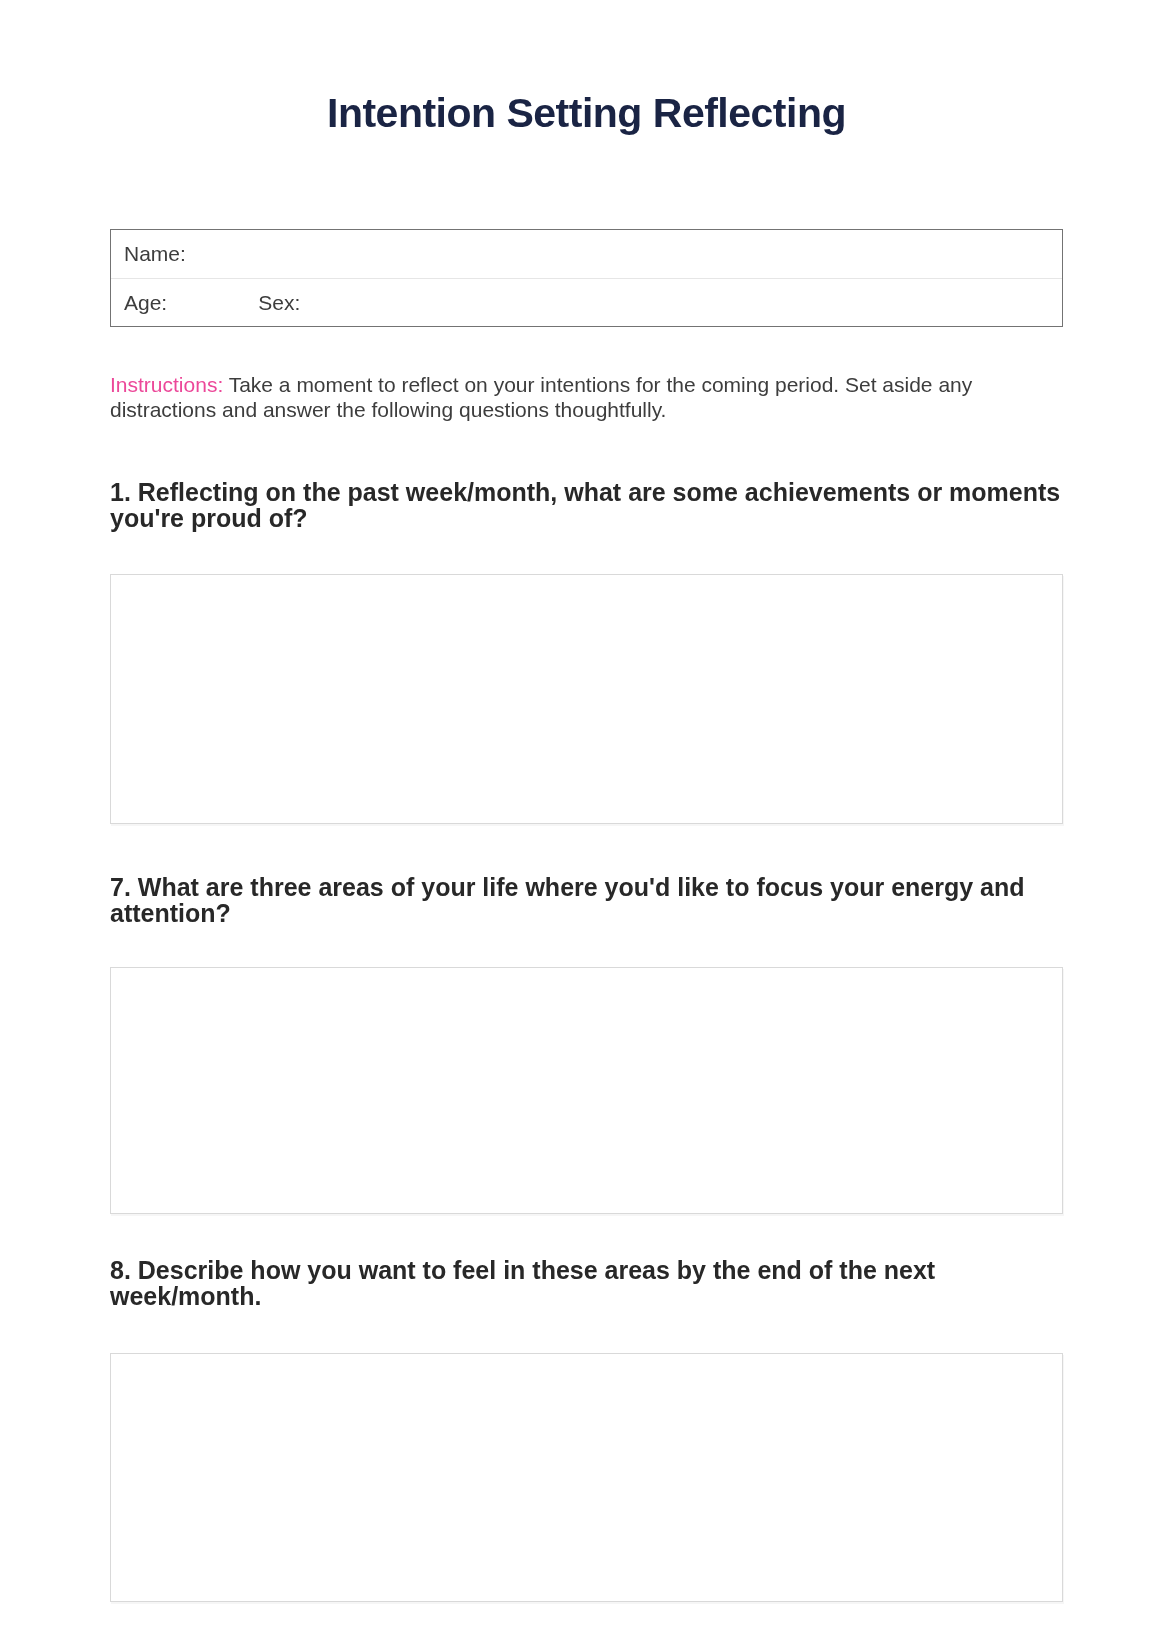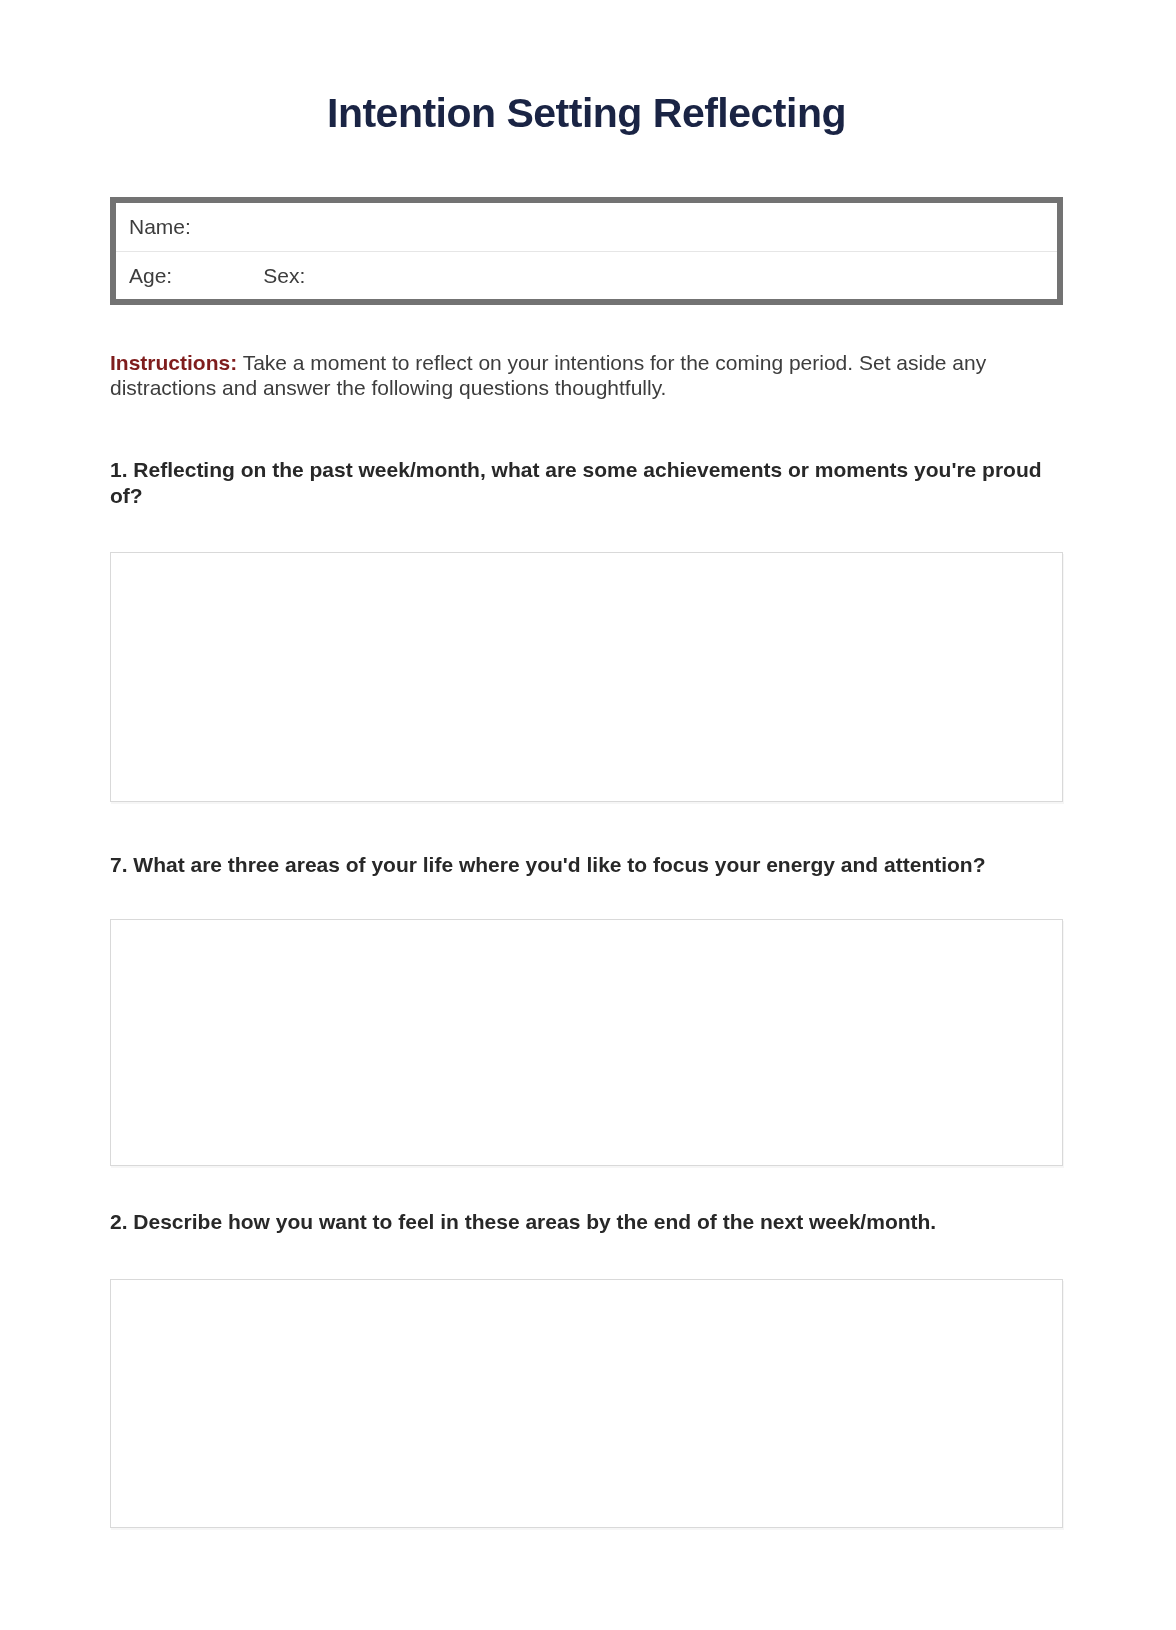--- a/index.html
+++ b/index.html
@@ -18,22 +18,22 @@
   .page-title {
     margin-top: 90px;
     font-size: 41px;
     line-height: 1.15;
     font-weight: 700;
     text-align: center;
     color: #1a2444;
     letter-spacing: -0.5px;
   }
   .info-table {
-    margin-top: 60px;
-    border: 6px solid #737373;
+    margin-top: 92px;
+    border: 1px solid #737373;
     background: #ffffff;
   }
   .info-row {
     height: 48px;
     display: flex;
     align-items: center;
     padding-left: 13px;
     font-size: 21px;
     color: #3d3d3d;
   }
@@ -55,25 +55,25 @@
   .age-fill { width: 85px; margin-left: 6px; }
   .sex-label { margin-left: 0; }
   .sex-fill { flex: 1; margin-left: 8px; }
   .instructions {
     margin-top: 45px;
     font-size: 21px;
     line-height: 25px;
     color: #3d3d3d;
   }
   .instructions .lead {
-    font-weight: 700;
-    color: #7f1d1d;
+    font-weight: 400;
+    color: #ec4899;
   }
   .question {
-    font-size: 21px;
+    font-size: 25px;
     font-weight: 700;
     line-height: 26px;
     color: #282828;
   }
   .q1 { margin-top: 57px; }
   .q2 { margin-top: 50px; }
   .q3 { margin-top: 43px; }
   .answer-box {
     display: block;
     width: 953px;
@@ -112,16 +112,16 @@
   </div>
 
   <p class="instructions"><span class="lead">Instructions:</span><span> Take a moment to reflect on your intentions for the coming period. Set aside any distractions and answer the following questions thoughtfully.</span></p>
 
   <p class="question q1">1. Reflecting on the past week/month, what are some achievements or moments you're proud of?</p>
   <textarea class="answer-box box1" style=""></textarea>
 
   <p class="question q2">7. What are three areas of your life where you'd like to focus your energy and attention?</p>
   <textarea class="answer-box box2" style=""></textarea>
 
-  <p class="question q3">2. Describe how you want to feel in these areas by the end of the next week/month.</p>
+  <p class="question q3">8. Describe how you want to feel in these areas by the end of the next week/month.</p>
   <textarea class="answer-box box3" style=""></textarea>
 
 </div>
 
 </body></html>

